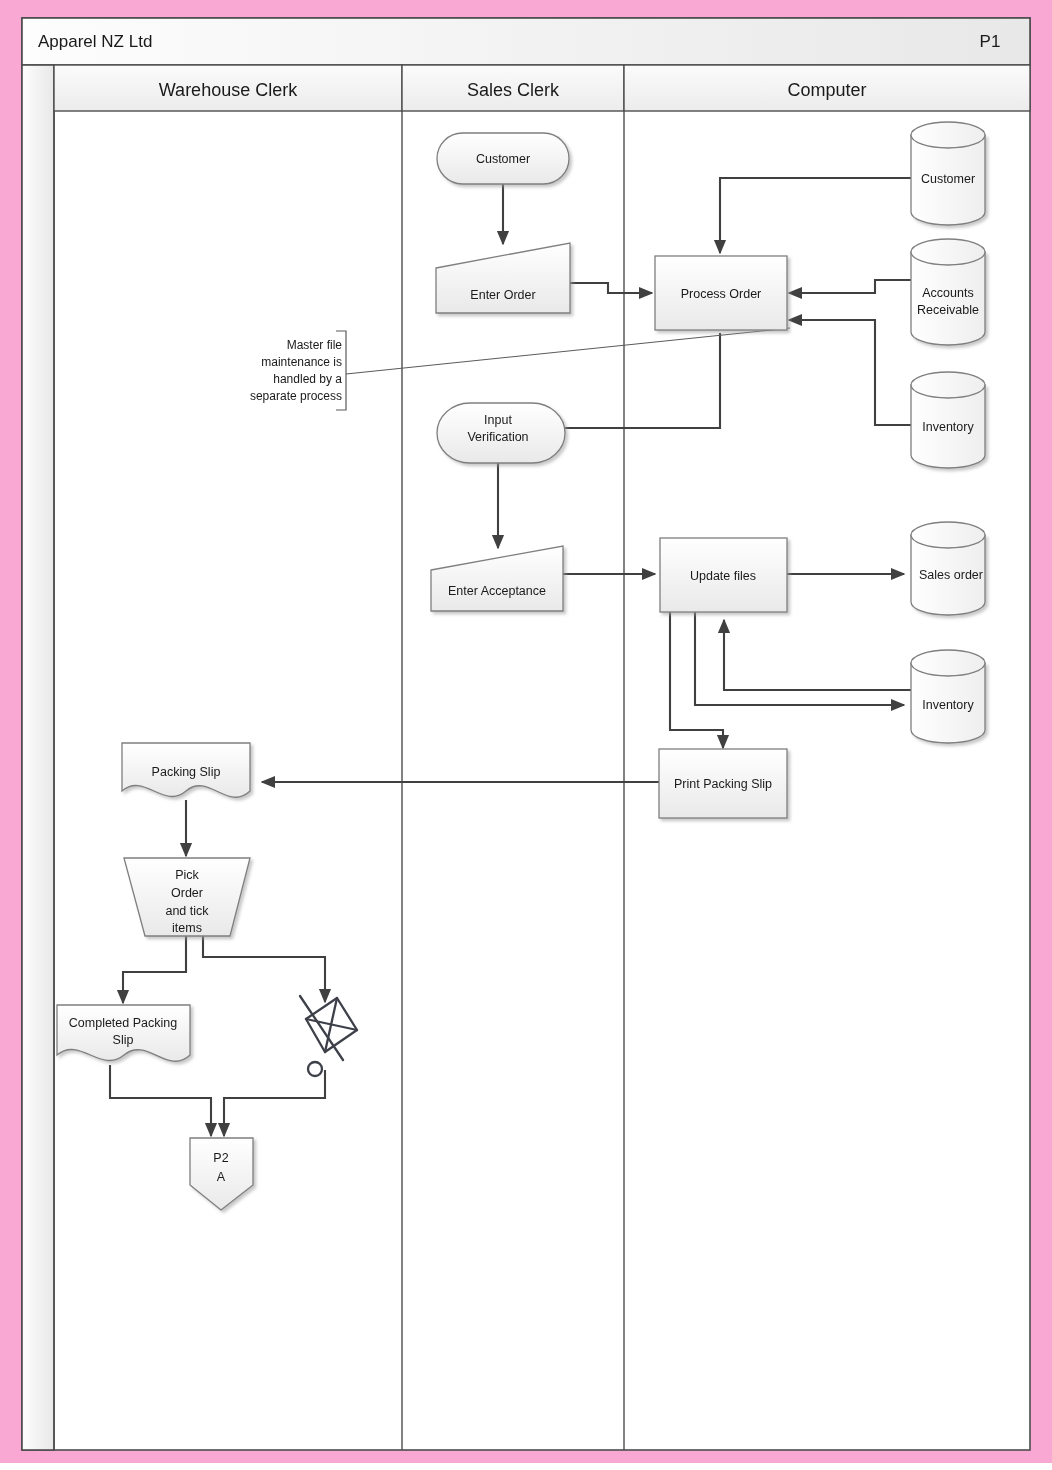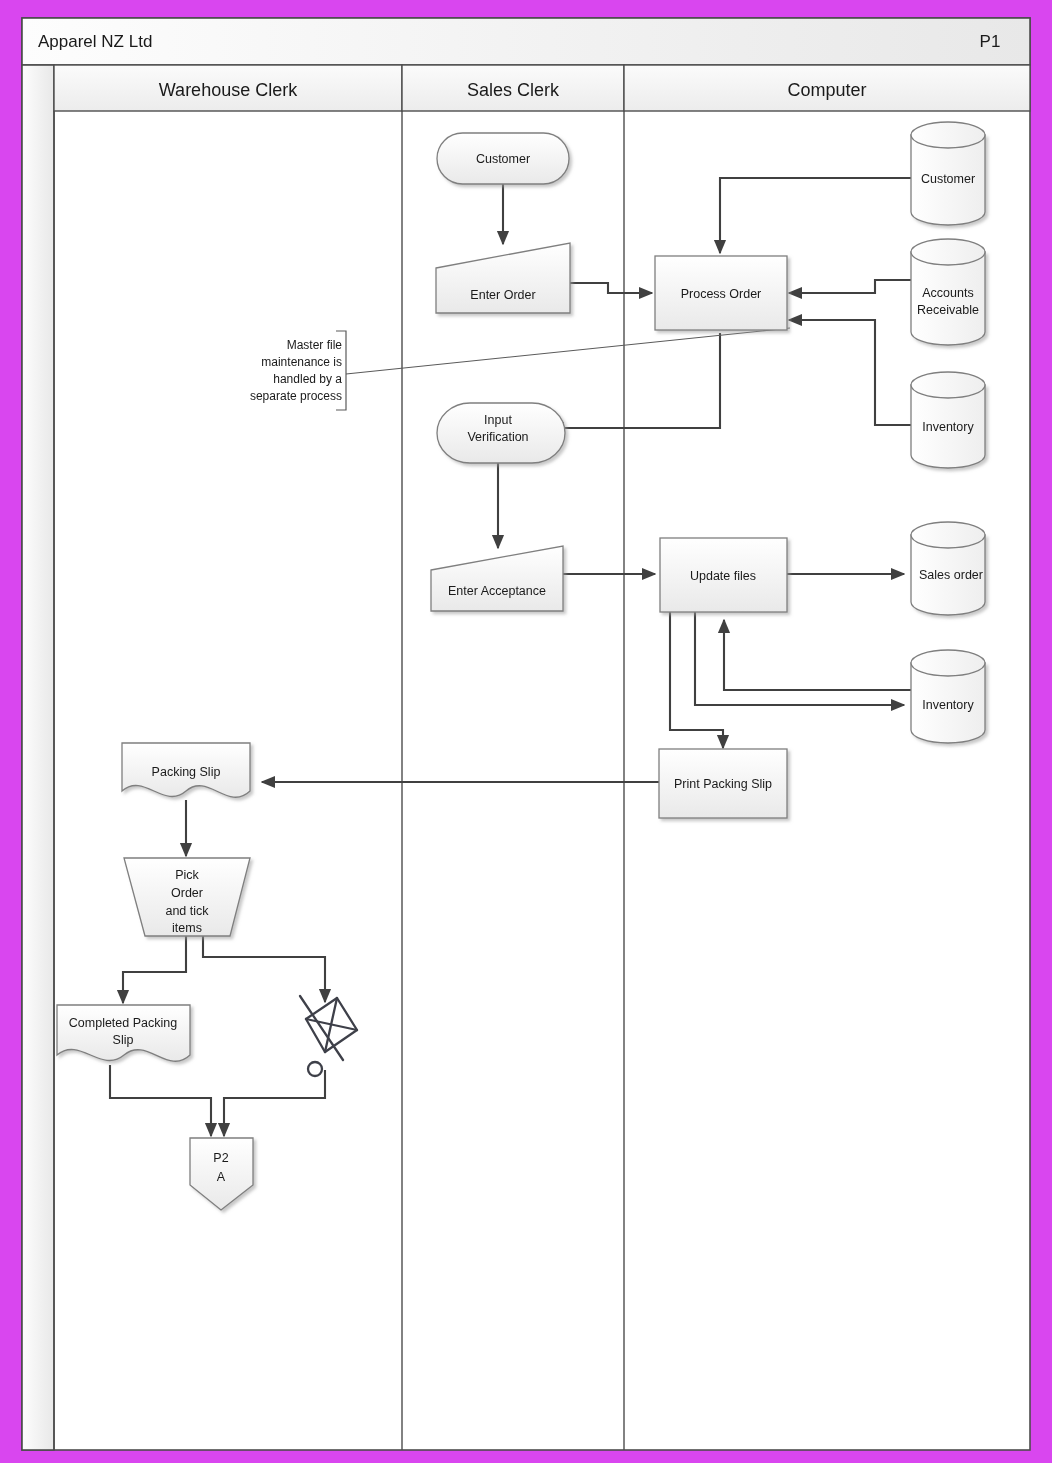--- a/index.html
+++ b/index.html
@@ -1,18 +1,18 @@
 <!DOCTYPE html>
 <html><head>
 <meta charset="utf-8">
 <title>Apparel NZ Ltd - P1</title>
 <style>
   html,body{margin:0;padding:0;background:#ffffff;}
   body{font-family:"Liberation Sans","DejaVu Sans",sans-serif;}
-  #page{position:relative;width:1052px;height:1463px;overflow:hidden;background:#d946ef;}
+  #page{position:relative;width:1052px;height:1463px;overflow:hidden;background:#f9a8d4;}
   #svgroot{position:absolute;left:0;top:0;width:1052px;height:1470px;}
   text{font-family:"Liberation Sans","DejaVu Sans",sans-serif;fill:#1a1a1a;}
   .lane-title{font-size:18px;}
   .pool-title{font-size:17px;}
   .node-lbl{font-size:12.5px;}
   .db-lbl{font-size:12.5px;}
   .note-lbl{font-size:12px;}
 </style>
 </head>
 <body>

